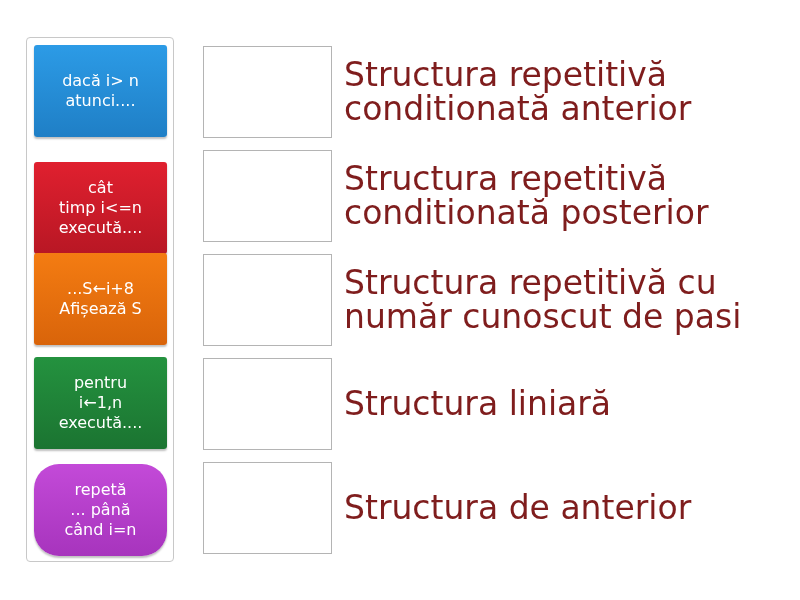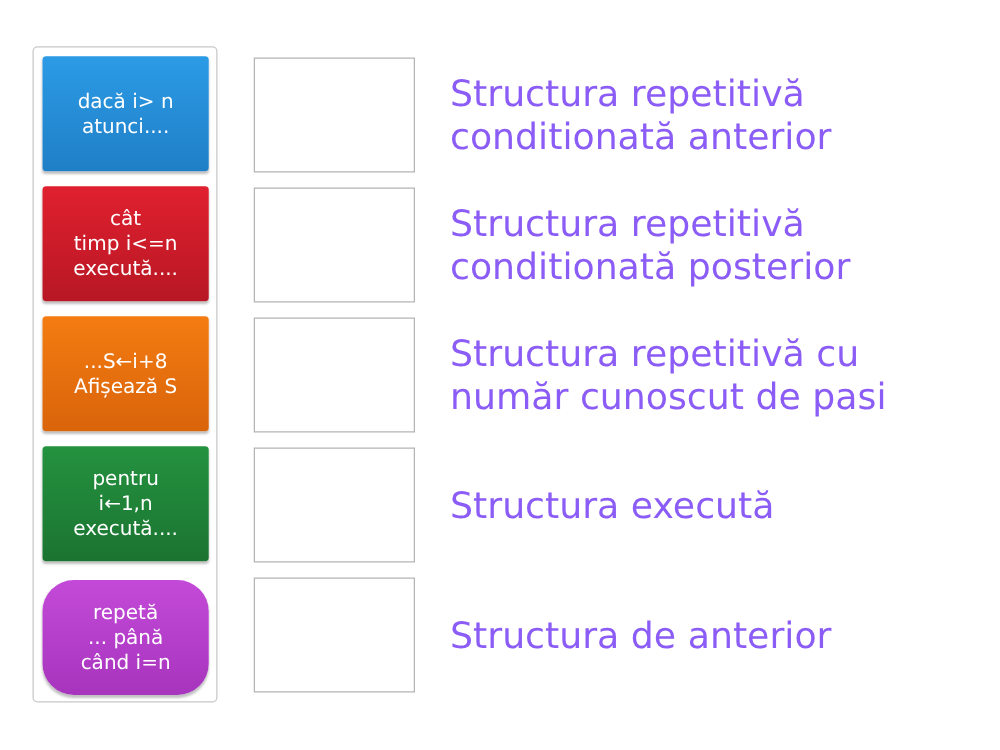--- a/index.html
+++ b/index.html
@@ -1,29 +1,29 @@
 <!DOCTYPE html>
 <html><head>
 <meta charset="utf-8">
 <style>
   html, body { margin:0; padding:0; background:#ffffff; }
   body { width:800px; height:600px; position:relative; overflow:hidden; font-family:"DejaVu Sans", "Liberation Sans", sans-serif; }
   .tray { position:absolute; left:26px; top:37px; width:148px; height:525px; border:1px solid #c8c8c8; border-radius:4px; background:#fff; box-sizing:border-box; }
   .tile { position:absolute; left:34px; width:133px; height:92px; border-radius:3px; display:flex; align-items:center; justify-content:center; text-align:center; color:#fff; font-weight:normal; font-size:16px; line-height:20px; box-shadow:0 2px 2px rgba(0,0,0,0.25); cursor:grab; box-sizing:border-box; padding:0 4px; white-space:pre-line; }
   .slot { position:absolute; left:203px; width:129px; height:92px; border:1px solid #b4b4b4; background:#fff; box-sizing:border-box; }
-  .label { position:absolute; left:360px; width:440px; height:92px; display:flex; align-items:center; font-size:29px; line-height:34px; color:#8b5cf6; white-space:pre-line; }
+  .label { position:absolute; left:344px; width:440px; height:92px; display:flex; align-items:center; font-size:33px; line-height:34px; color:#7f1d1d; white-space:pre-line; }
 </style>
 </head>
 <body>
 
 <div class="tray"></div>
 
 <div class="tile" style="top: 45px; background: linear-gradient(rgb(44, 155, 230), rgb(31, 127, 198));">dacă i&gt; n
 atunci....</div>
-<div class="tile" style="top: 149px; background: linear-gradient(rgb(224, 32, 47), rgb(184, 23, 36));">cât
+<div class="tile" style="top: 162px; background: linear-gradient(rgb(224, 32, 47), rgb(184, 23, 36));">cât
 timp i&lt;=n
 execută....</div>
 <div class="tile" style="top: 253px; background: linear-gradient(rgb(244, 124, 18), rgb(217, 100, 10));">...S←i+8
 Afișează S</div>
 <div class="tile" style="top: 357px; background: linear-gradient(rgb(36, 146, 63), rgb(27, 116, 49));">pentru
 i←1,n
 execută....</div>
 <div class="tile" style="top: 464px; background: linear-gradient(rgb(195, 74, 216), rgb(167, 52, 189)); border-radius: 25px;">repetă
 ... până
 când i=n</div>
@@ -33,14 +33,14 @@
 <div class="slot" style="top:254px;"></div>
 <div class="slot" style="top:358px;"></div>
 <div class="slot" style="top:462px;"></div>
 
 <div class="label" style="top:46px;">Structura repetitivă
 conditionată anterior</div>
 <div class="label" style="top:150px;">Structura repetitivă
 conditionată posterior</div>
 <div class="label" style="top:254px;">Structura repetitivă cu
 număr cunoscut de pasi</div>
-<div class="label" style="top:358px;">Structura execută</div>
+<div class="label" style="top:358px;">Structura liniară</div>
 <div class="label" style="top:462px;">Structura de anterior</div>
 
 </body></html>

